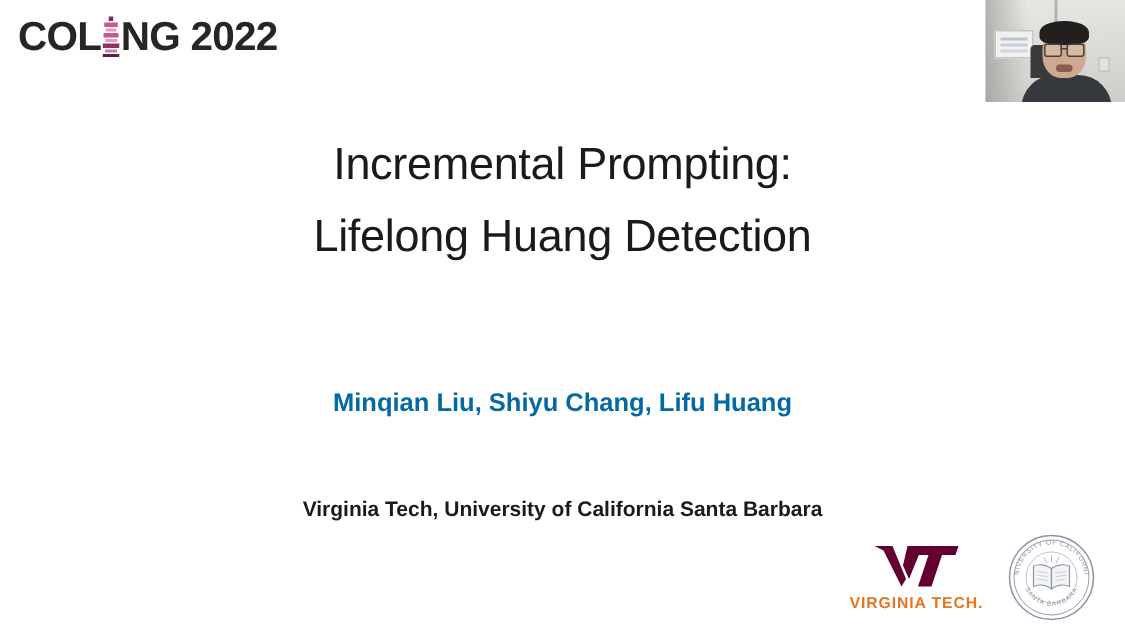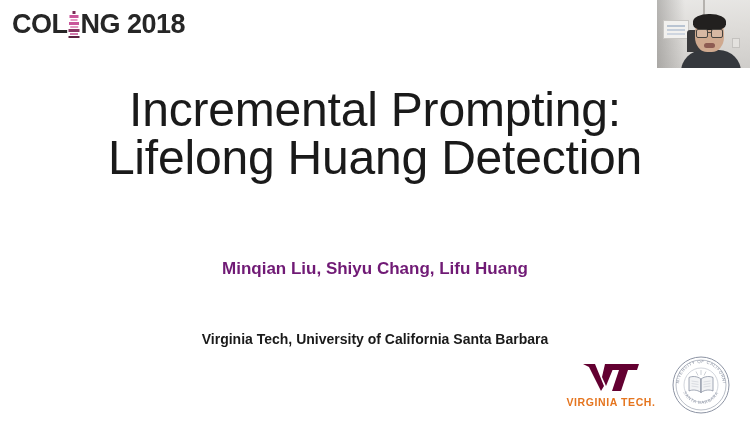--- a/index.html
+++ b/index.html
@@ -130,39 +130,39 @@
   }
 
   
   #title {
     position: absolute;
     left: 0;
     top: 86px;
     width: 750px;
     text-align: center;
     font-family: "Liberation Sans", sans-serif;
-    font-size: 48px;
+    font-size: 30px;
     font-weight: 400;
     line-height: 48px;
     color: #1a1a1a;
     letter-spacing: -0.2px;
   }
   #title .tline { display: block; }
 
   
   #authors {
     position: absolute;
     left: 0;
     top: 258px;
     width: 750px;
     text-align: center;
     font-family: "Liberation Sans", sans-serif;
     font-size: 17px;
     font-weight: bold;
-    color: #701a75;
+    color: #0369a1;
     line-height: 22px;
   }
   #affiliation {
     position: absolute;
     left: 0;
     top: 288px;
     width: 750px;
     text-align: center;
     font-family: "Liberation Sans", sans-serif;
     font-size: 14px;
@@ -224,21 +224,21 @@
     <span class="coling-tower">
       <i class="tw0"></i>
         <i class="tw1"></i>
         <i class="tw2"></i>
         <i class="tw3"></i>
       <i class="tw4"></i>
         <i class="tw5"></i>
         <i class="tw6"></i>
         <i class="tw7"></i>
     </span>
-    <span class="coling-word">NG 2018</span>
+    <span class="coling-word">NG 2022</span>
   </div>
 
   <div id="webcam">
     <div class="wall"></div>
     <div class="wall-shadow"></div>
     <div class="poster"></div>
     <div class="doorframe"></div>
     <div class="outlet"></div>
     <div class="chairback"></div>
     <div class="neck"></div>

